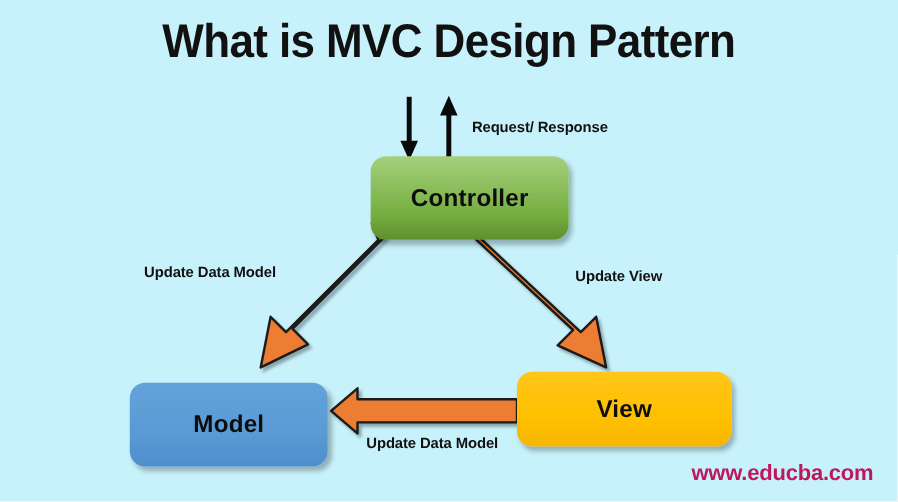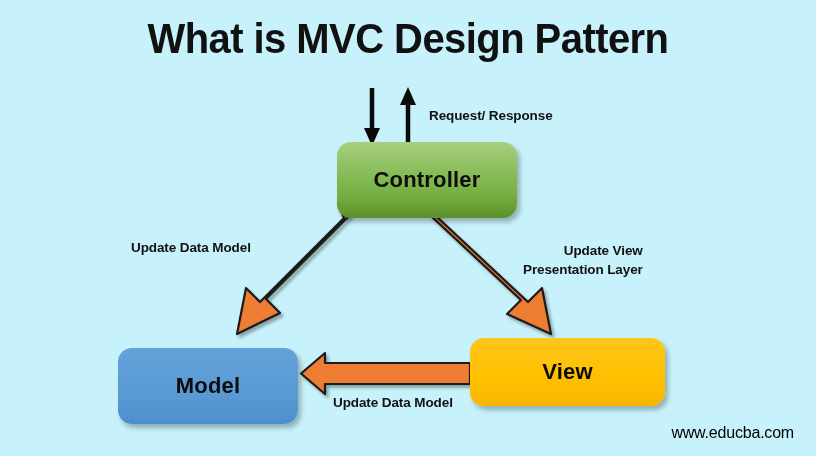--- a/index.html
+++ b/index.html
@@ -88,31 +88,31 @@
     font-size: 13.5px;
     font-weight: bold;
     color: #111111;
     letter-spacing: -0.1px;
     line-height: 19px;
     white-space: pre;
     text-align: right;
   }
   #label-request     { left: 429px; top: 106px; }
   #label-update-model-left { left: 131px; top: 238px; }
-  #label-update-view { left: 523px; top: 241px; text-align: right; }
+  #label-update-view { left: 523px; top: 241px; text-align: left; }
   #label-update-model-bottom { left: 333px; top: 393px; }
 
   
   #watermark {
     position: absolute;
     right: 22px;
     bottom: 14px;
-    font-size: 16px;
-    font-weight: normal;
-    color: #000000;
+    font-size: 20px;
+    font-weight: bold;
+    color: #be185d;
     letter-spacing: -0.2px;
   }
 </style>
 </head>
 <body>
 
 <div id="canvas">
 
   <div id="page-title">What is MVC Design Pattern</div>
 
@@ -155,19 +155,19 @@
   </div>
 
   <div class="node" id="node-view">
     <span class="node-label">View</span>
   </div>
 
   <div class="edge-label" id="label-request">Request/ Response</div>
 
   <div class="edge-label" id="label-update-model-left">Update Data Model</div>
 
-  <div class="edge-label" id="label-update-view"><span>Update View</span><br><span>Presentation Layer</span></div>
+  <div class="edge-label" id="label-update-view"><span>Update View</span><br></div>
 
   <div class="edge-label" id="label-update-model-bottom">Update Data Model</div>
 
   <div id="watermark">www.educba.com</div>
 
 </div>
 
 </body></html>

